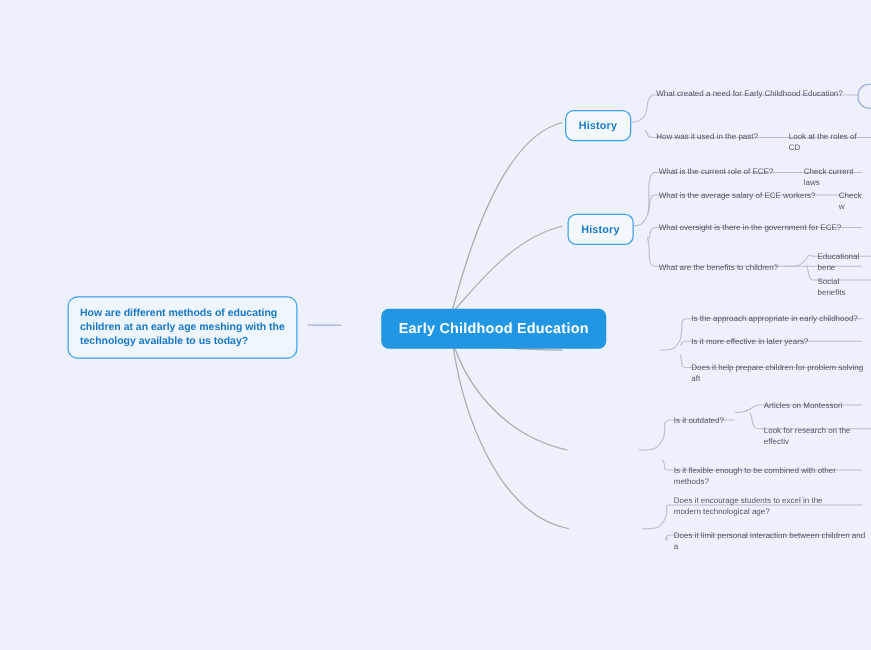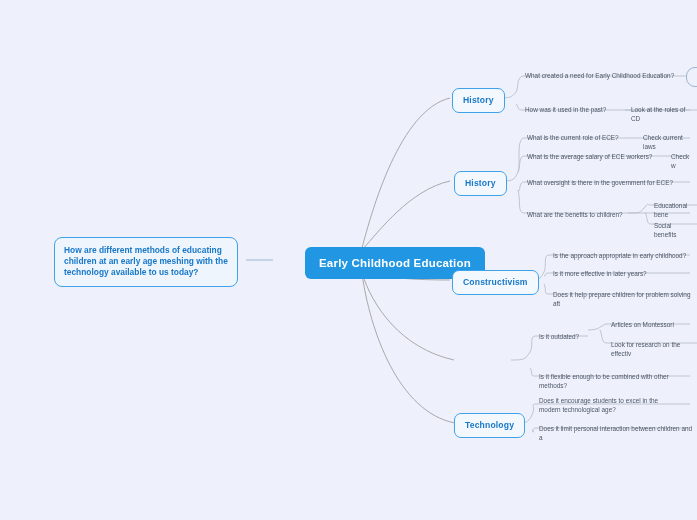--- a/index.html
+++ b/index.html
@@ -178,23 +178,20 @@
   <div class="node leaf-node" style="left:524px; top:208px;">
     <span>What are the benefits to children?</span>
   </div>
   <div class="node leaf-node" style="left:651px; top:199px;">
     <span>Educational bene</span>
   </div>
   <div class="node leaf-node" style="left:651px; top:219px;">
     <span>Social benefits</span>
   </div>
 
-  <div class="node branch-node" style="left:452px; top:270px;">
-    <span>Constructivism</span>
-  </div>
   <div class="node leaf-node" style="left:550px; top:249px;">
     <span>Is the approach appropriate in early childhood?</span>
   </div>
   <div class="node leaf-node" style="left:550px; top:267px;">
     <span>Is it more effective in later years?</span>
   </div>
   <div class="node leaf-node" style="left:550px; top:288px;">
     <span>Does it help prepare children for problem solving aft</span>
   </div>
 
@@ -204,23 +201,20 @@
   <div class="node leaf-node" style="left:608px; top:318px;">
     <span>Articles on Montessori</span>
   </div>
   <div class="node leaf-node" style="left:608px; top:338px;">
     <span>Look for research on the effectiv</span>
   </div>
   <div class="node leaf-node" style="left:536px; top:370px;">
     <span>Is it flexible enough to be combined with other methods?</span>
   </div>
 
-  <div class="node branch-node" style="left:454px; top:413px;">
-    <span>Technology</span>
-  </div>
   <div class="node leaf-node two-line" style="left:536px; top:395px; width:148px;">
     <span>Does it encourage students to excel in the modern technological age?</span>
   </div>
   <div class="node leaf-node" style="left:536px; top:422px;">
     <span>Does it limit personal interaction between children and a</span>
   </div>
 
 </div>
 
 </body></html>

